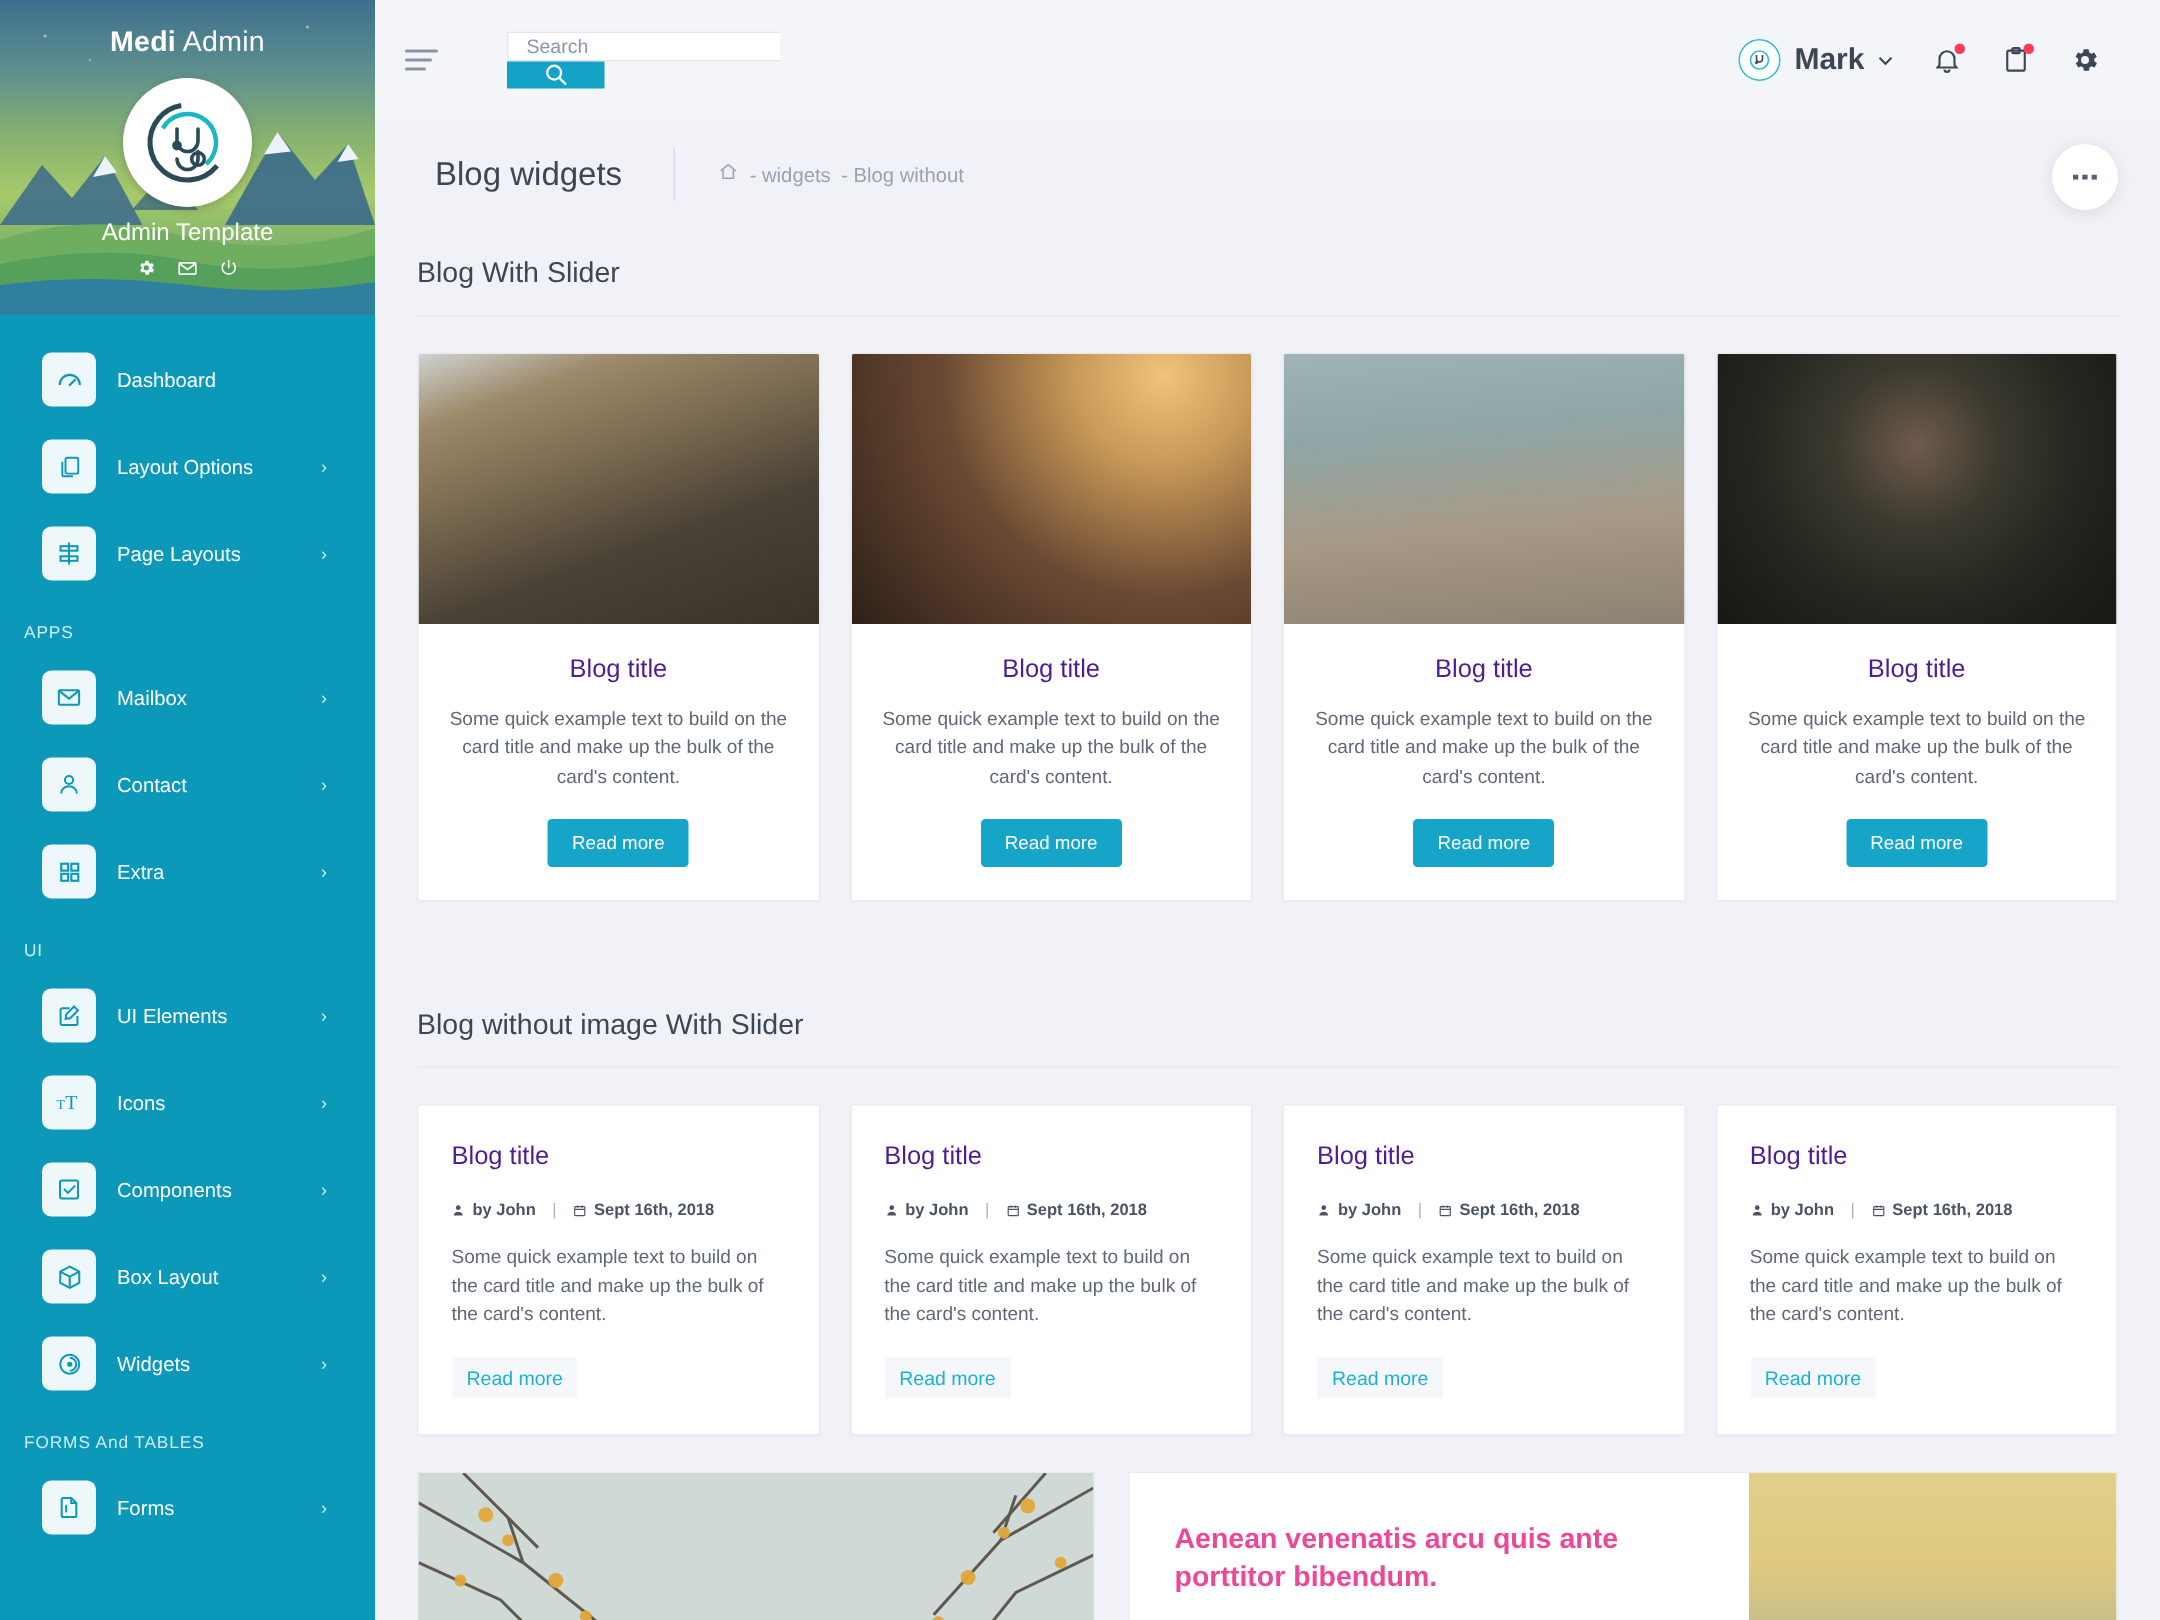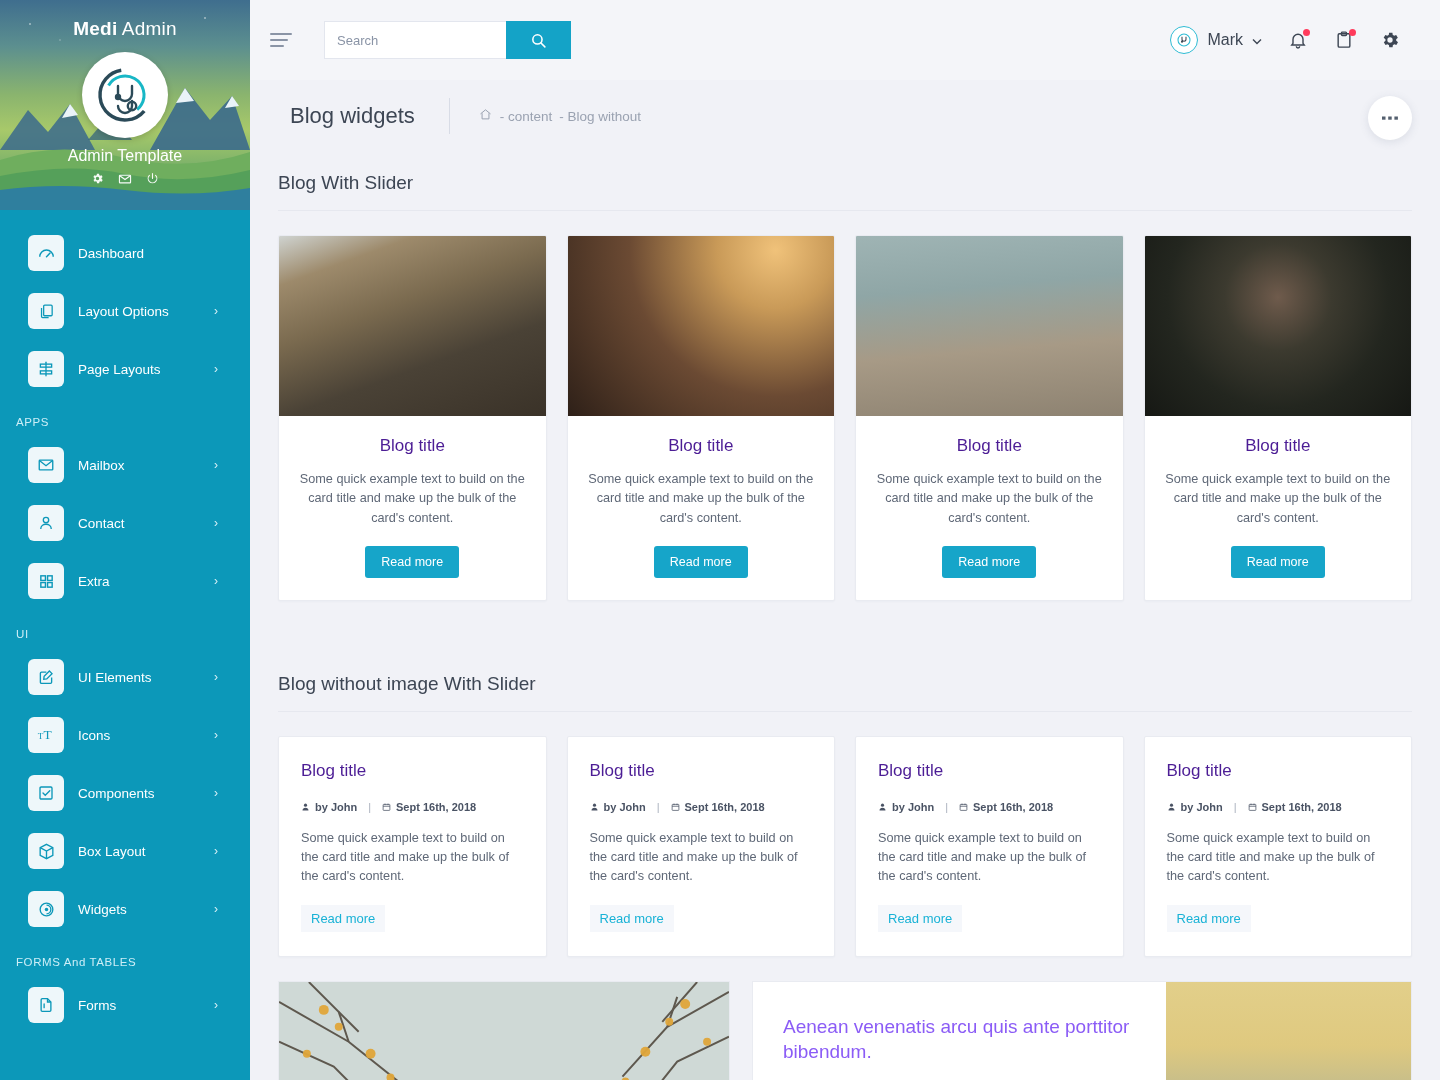--- a/index.html
+++ b/index.html
@@ -70,39 +70,39 @@
   .topbar {
     height: 80px; background: #f4f5f9; display: flex; align-items: center;
     padding: 0 40px 0 20px; gap: 0;
   }
   .hamburger { width: 26px; display: flex; flex-direction: column; gap: 4px; cursor: pointer; }
   .hamburger i { display: block; height: 2px; background: #8a94a6; border-radius: 2px; }
   .hamburger i:nth-child(1) { width: 22px; }
   .hamburger i:nth-child(2) { width: 18px; }
   .hamburger i:nth-child(3) { width: 14px; }
 
-  .searchwrap { display: flex; margin-left: 28px; height: 38px; }
+  .searchwrap { display: flex; margin-left: 42px; height: 38px; flex-direction: column; }
   .searchwrap input {
     width: 182px; height: 38px; border: 1px solid #e3e6ee; border-right: none;
     background: #fff; padding: 0 12px; font-size: 13px; color: #5b6475;
     outline: none; font-family: "Liberation Sans", sans-serif;
   }
   .searchwrap input::placeholder { color: #8a94a6; }
   .search-btn {
     width: 65px; height: 38px; background: #14a3c7; border: none; cursor: pointer;
     display: flex; align-items: center; justify-content: center;
   }
 
   .topright { margin-left: auto; display: flex; align-items: center; gap: 26px; }
   .user { display: flex; align-items: center; gap: 9px; cursor: pointer; }
   .avatar {
     width: 28px; height: 28px; border-radius: 50%; background: #fff;
     border: 1.5px solid #2fbcd4; display:flex; align-items:center; justify-content:center;
   }
-  .uname { color: #3d4654; font-size: 16px; }
+  .uname { color: #3d4654; font-size: 20px; font-weight: bold; }
   .ticon { position: relative; cursor: pointer; color: #3d4654; display: flex; }
   .dot {
     position: absolute; top: -1px; right: -2px; width: 7px; height: 7px;
     background: #ff3b5c; border-radius: 50%;
   }
 
   .page-head {
     display: flex; align-items: center; padding: 0 40px; height: 72px;
     position: relative;
   }
@@ -159,21 +159,21 @@
     flex: 0 0 452px; height: 190px; position: relative; overflow: hidden;
     background: linear-gradient(to bottom, #cfd9d6 0%, #b9c8c4 50%, #9aaba7 100%);
     border: 1px solid #e9ebf1;
   }
   .branches { position: absolute; inset: 0; }
   .bcard-text {
     flex: 1; background: #fff; border: 1px solid #e9ebf1; display: flex;
     overflow: hidden;
   }
   .bcard-text .inner { flex: 1; padding: 32px 30px; }
-  .bcard-title { font-size: 19px; color: #8b5cf6; line-height: 1.34; font-weight: 400; }
+  .bcard-title { font-size: 19px; color: #ec4899; line-height: 1.34; font-weight: 700; }
   .bcard-sub { margin-top: 14px; font-size: 13px; color: #58616f; }
   .bcard-thumb {
     flex: 0 0 245px;
     background: linear-gradient(to bottom, #e2cf8a 0%, #dfc97f 34%, #c5bd8b 56%, #a8ad8c 74%, #9aa689 100%);
   }
 </style>
 </head>
 <body>
 
 <div class="app">
@@ -443,21 +443,21 @@
     <div class="page-head">
       <div class="page-title">Blog widgets</div>
       <div class="divider-v"></div>
       <div class="crumbs">
         <span>
           <svg width="15" height="15" viewBox="0 0 24 24" fill="none" stroke="#9aa2b1" stroke-width="1.6">
               <path d="M4 11l8-6.5 8 6.5"></path>
               <path d="M6.5 10v9h11v-9"></path>
             </svg>
         </span>
-        <span class="c">- content</span>
+        <span class="c">- widgets</span>
         <span class="c">- Blog without</span>
       </div>
       <div class="fab">
         <svg width="16" height="6" viewBox="0 0 16 6" fill="#55606f">
             <rect x="0" y="1.5" width="3.5" height="3.2"></rect>
             <rect x="6.2" y="1.5" width="3.5" height="3.2"></rect>
             <rect x="12.4" y="1.5" width="3.5" height="3.2"></rect>
           </svg>
       </div>
     </div>

